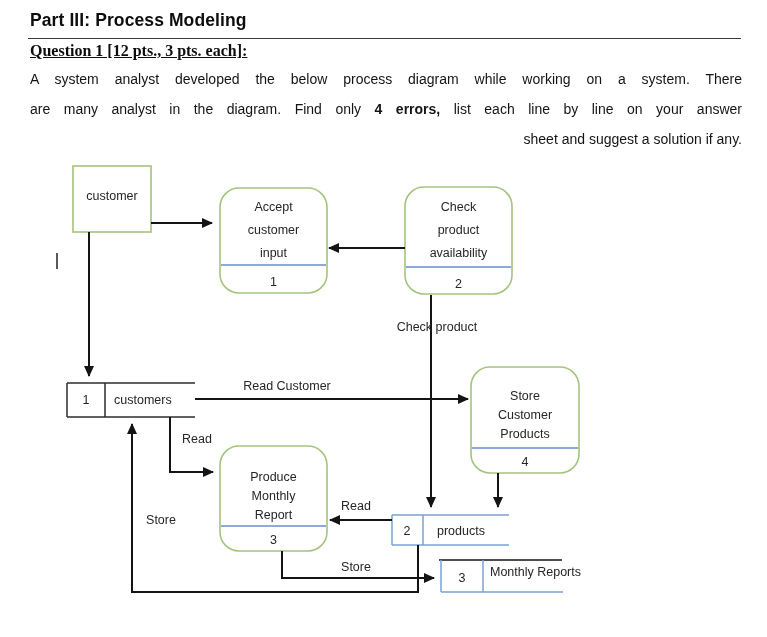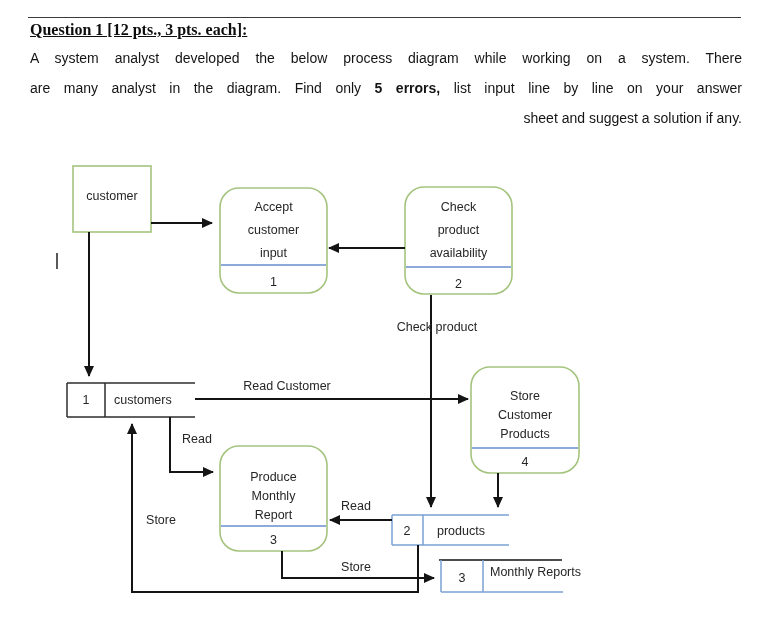--- a/index.html
+++ b/index.html
@@ -21,25 +21,26 @@
   .bluediv{stroke:#8eaadb;stroke-width:1.8;}
   .dstore{stroke:#2d2d2d;stroke-width:1.5;}
   .bstore{stroke:#7aa0d5;stroke-width:1.5;}
   .flow{stroke:#141414;stroke-width:2;fill:none;}
   .mid{text-anchor:middle;}
 </style>
 </head>
 <body>
 
 <div class="header">
+  <div class="title">Part III: Process Modeling</div>
   <hr class="rule">
   <div class="question">Question 1 [12 pts., 3 pts. each]:</div>
   <div class="para">
     <div class="just">A system analyst developed the below process diagram while working on a system. There</div>
-    <div class="just"><span>are many analyst in the diagram. Find only </span><span class="b">5 errors,</span><span> list input line by line on your answer</span></div>
+    <div class="just"><span>are many analyst in the diagram. Find only </span><span class="b">4 errors,</span><span> list each line by line on your answer</span></div>
     <div class="left">sheet and suggest a solution if any.</div>
   </div>
 </div>
 
 <svg width="767" height="637" viewBox="0 0 767 637">
   <defs>
     <marker id="arr" markerUnits="userSpaceOnUse" markerWidth="12" markerHeight="10" refX="10" refY="5" orient="auto">
       <path d="M0,0 L11,5 L0,10 Z" fill="#141414"></path>
     </marker>
   </defs>

